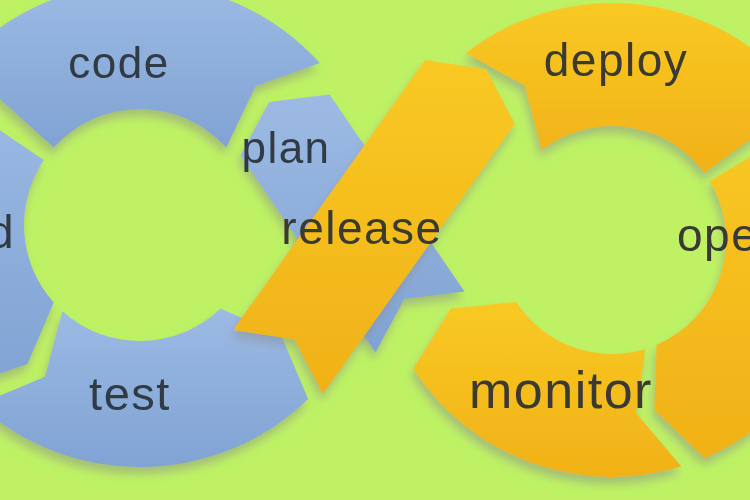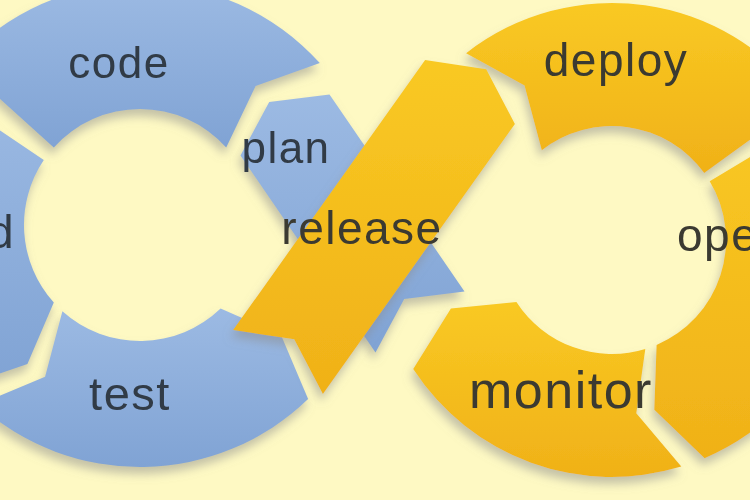--- a/index.html
+++ b/index.html
@@ -1,16 +1,16 @@
 <!DOCTYPE html>
 <html><head>
 <meta charset="utf-8">
 <style>
   html,body{margin:0;padding:0;background:#ffffff;width:750px;height:500px;overflow:hidden;}
-  #stage{width:750px;height:500px;position:relative;background:#fef9c3;}
+  #stage{width:750px;height:500px;position:relative;background:#bef264;}
   svg{display:block;}
   .lbl{
     font-family:"Liberation Sans","DejaVu Sans",sans-serif;
     text-anchor:middle;
     letter-spacing:1.5px;
     font-weight:400;
   }
   .lbl.dev{fill:#313b46;}
   .lbl.ops{fill:#3b3a31;}
   .lbl.anchor-end{text-anchor:end;}

